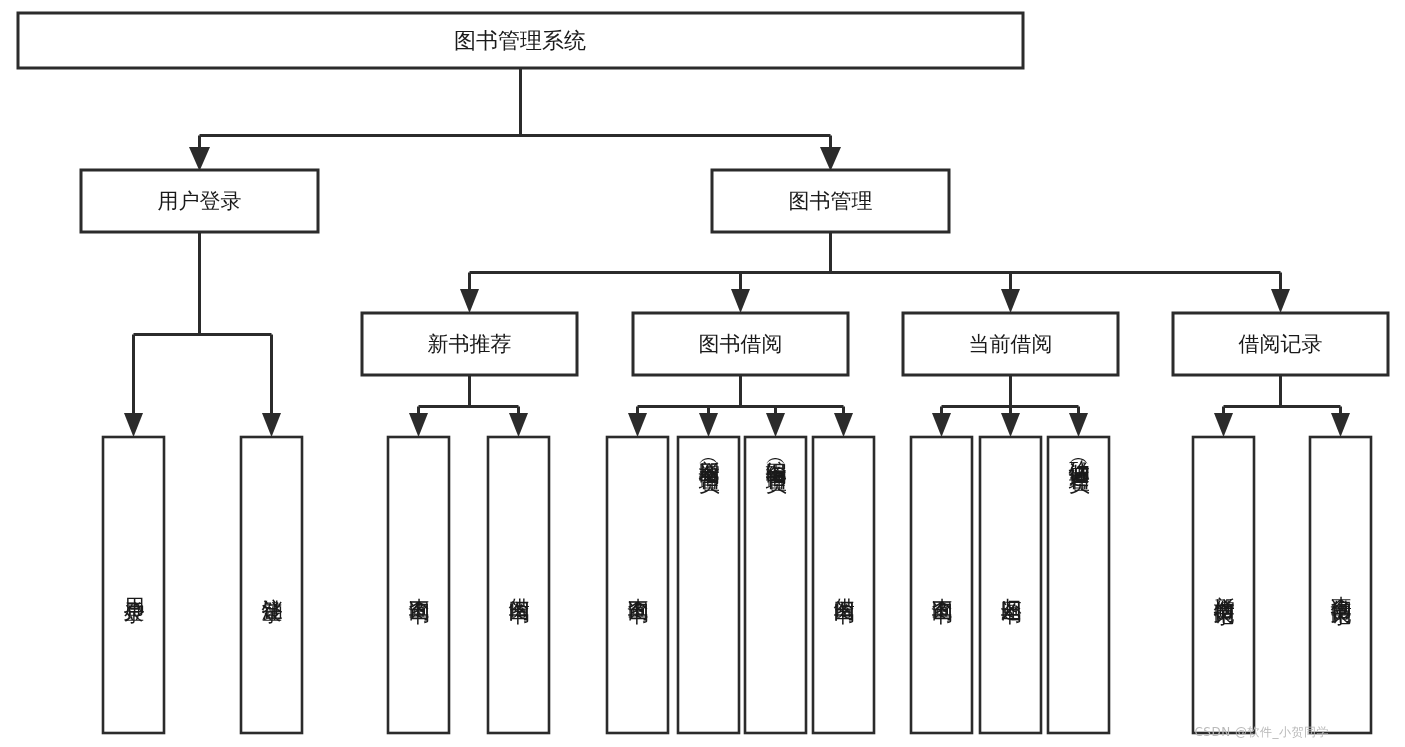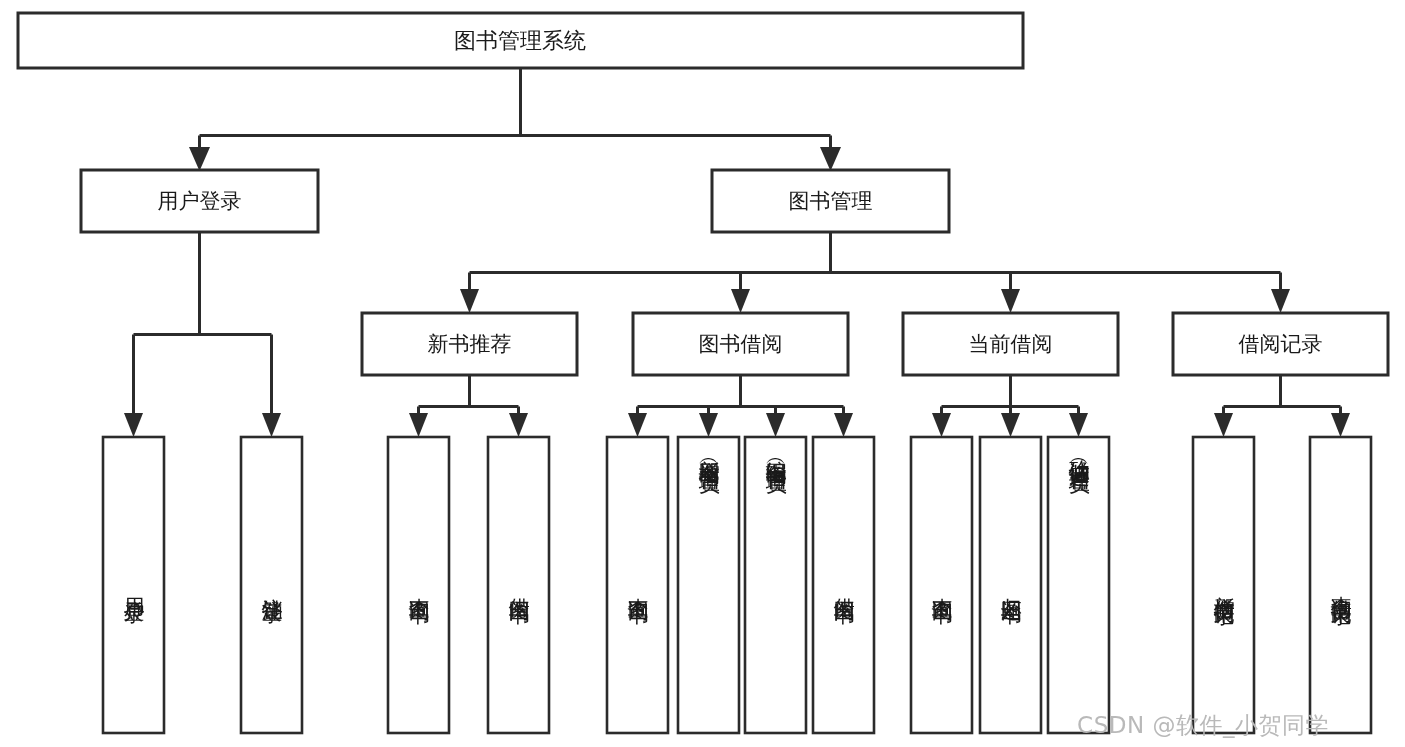--- a/index.html
+++ b/index.html
@@ -73,21 +73,21 @@
     letter-spacing: 2px;
     color: #1a1a1a;
     white-space: nowrap;
     text-align: center;
   }
   .watermark {
     position: absolute;
     right: 8px;
     bottom: 6px;
     font-family: "DejaVu Sans", "Liberation Sans", sans-serif;
-    font-size: 23px;
+    font-size: 12px;
     color: #b9b9b9;
     letter-spacing: 0.5px;
     white-space: nowrap;
     pointer-events: none;
   }
 </style>
 </head>
 <body>
 
 <div id="diagram-root">

